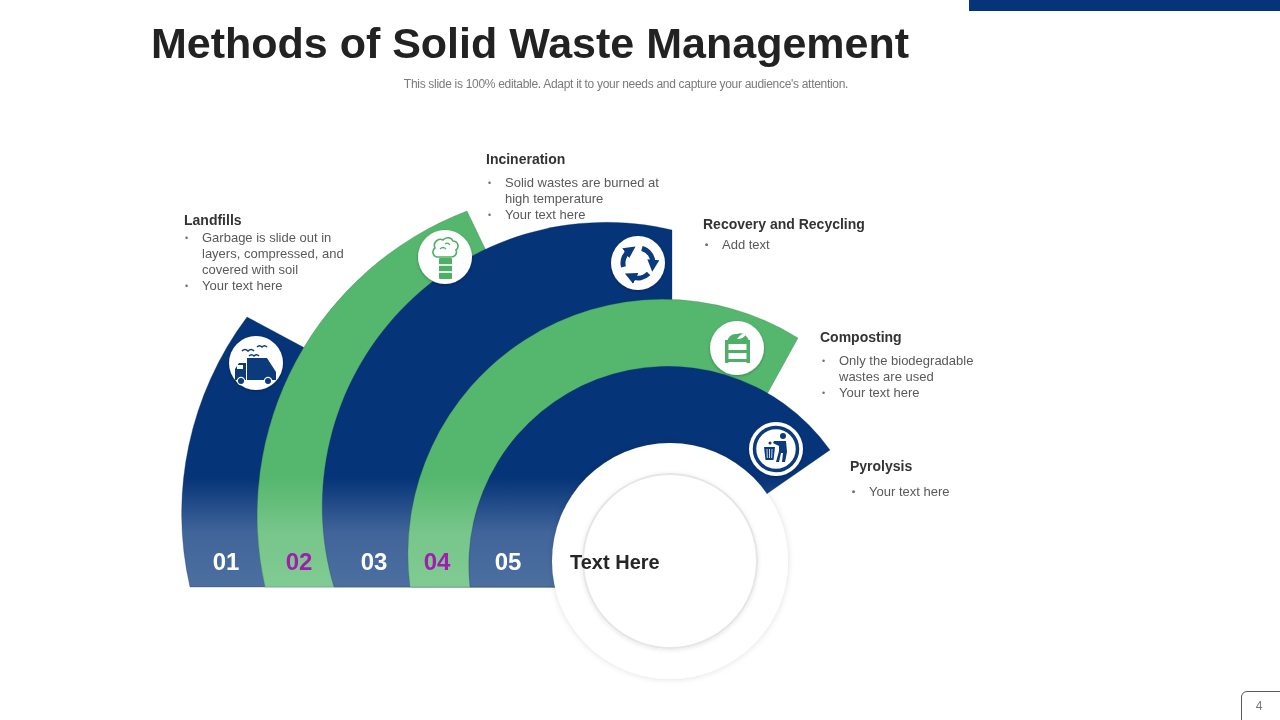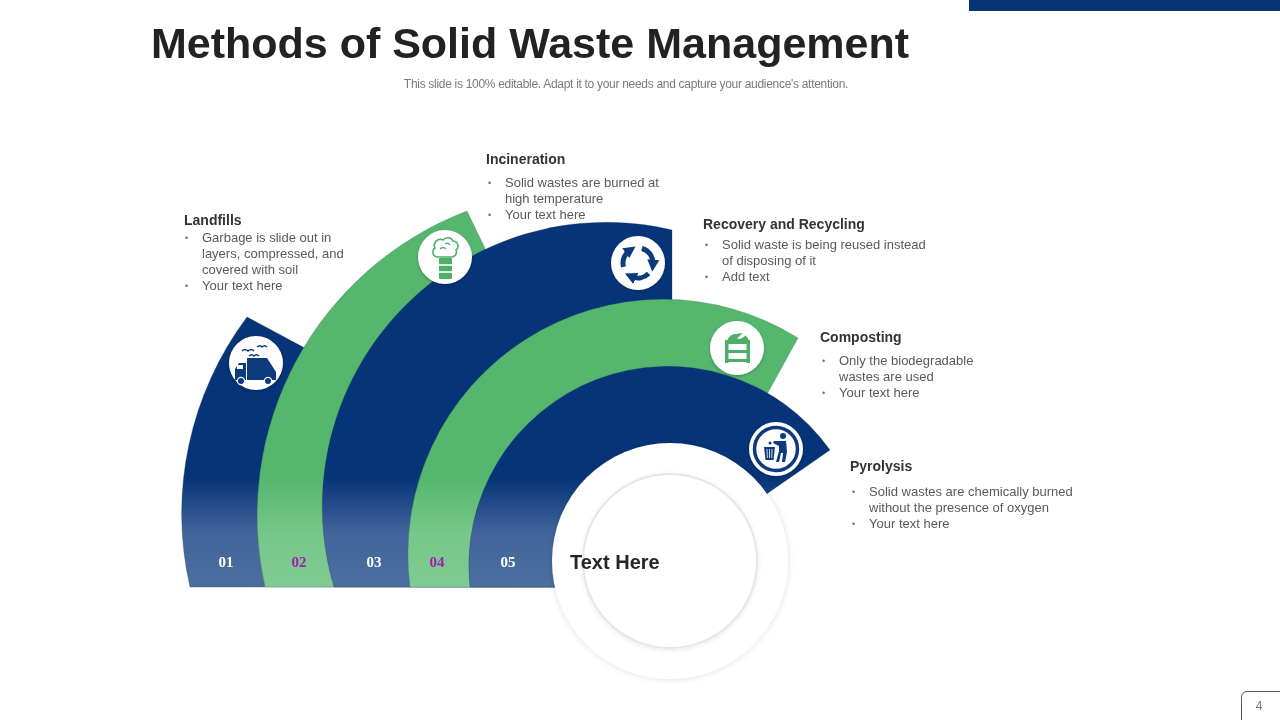--- a/index.html
+++ b/index.html
@@ -12,21 +12,21 @@
     position: absolute; left: 0; top: 16px; width: 1060px; text-align: center;
     font-size: 43px; font-weight: bold; color: #222222; line-height: 54px;
   }
   .subtitle {
     position: absolute; left: 0; top: 76px; width: 1252px; text-align: center;
     font-size: 12px; letter-spacing: -0.3px; color: #7a7a7a; line-height: 16px;
   }
   svg.diagram { position: absolute; left: 0; top: 0; }
   .num {
     position: absolute; top: 550px; width: 44px; text-align: center;
-    font-size: 15px; font-weight: bold; color: #ffffff; line-height: 24px; font-family: Liberation Serif, serif;
+    font-size: 24px; font-weight: bold; color: #ffffff; line-height: 24px;
   }
   .num.on-green { color: #a21caf; }
   .step { position: absolute; }
   .step h3 {
     position: absolute; left: 0; top: 0; margin: 0; font-size: 14px; line-height: 22px;
     font-weight: bold; color: #333333; white-space: nowrap;
   }
   .step ul { position: absolute; left: 0; margin: 0; padding: 0; list-style: none; }
   .step li {
     position: relative; padding-left: 18px; font-size: 13px; line-height: 16px; color: #595959;
@@ -162,37 +162,37 @@
     <h3>Incineration</h3>
     <ul style="top:27px; left:1px; width:179px;">
       <li><span class="dot">•</span><span>Solid wastes are burned at high temperature</span></li>
       <li><span class="dot">•</span><span>Your text here</span></li>
     </ul>
   </div>
 
   <div class="step" style="left:703px; top:213px;">
     <h3>Recovery and Recycling</h3>
     <ul style="top:24px; left:1px; width:231px;">
-      <li><span class="dot">•</span><span>Solid waste is being reused instead of disposing of it</span></li>
+      <li><span class="dot">•</span></li>
       <li><span class="dot">•</span><span>Add text</span></li>
     </ul>
   </div>
 
   <div class="step" style="left:820px; top:326px;">
     <h3>Composting</h3>
     <ul style="top:27px; left:1px; width:159px;">
       <li><span class="dot">•</span><span>Only the biodegradable wastes are used</span></li>
       <li><span class="dot">•</span><span>Your text here</span></li>
     </ul>
   </div>
 
   <div class="step" style="left:850px; top:455px;">
     <h3>Pyrolysis</h3>
     <ul style="top:29px; left:1px; width:231px;">
-      <li><span class="dot">•</span><span>Solid wastes are chemically burned without the presence of oxygen</span></li>
+      <li><span class="dot">•</span></li>
       <li><span class="dot">•</span><span>Your text here</span></li>
     </ul>
   </div>
 
   <div class="pagebox"></div>
   <div class="pagenum">4</div>
 
 </div>
 
 </body></html>

